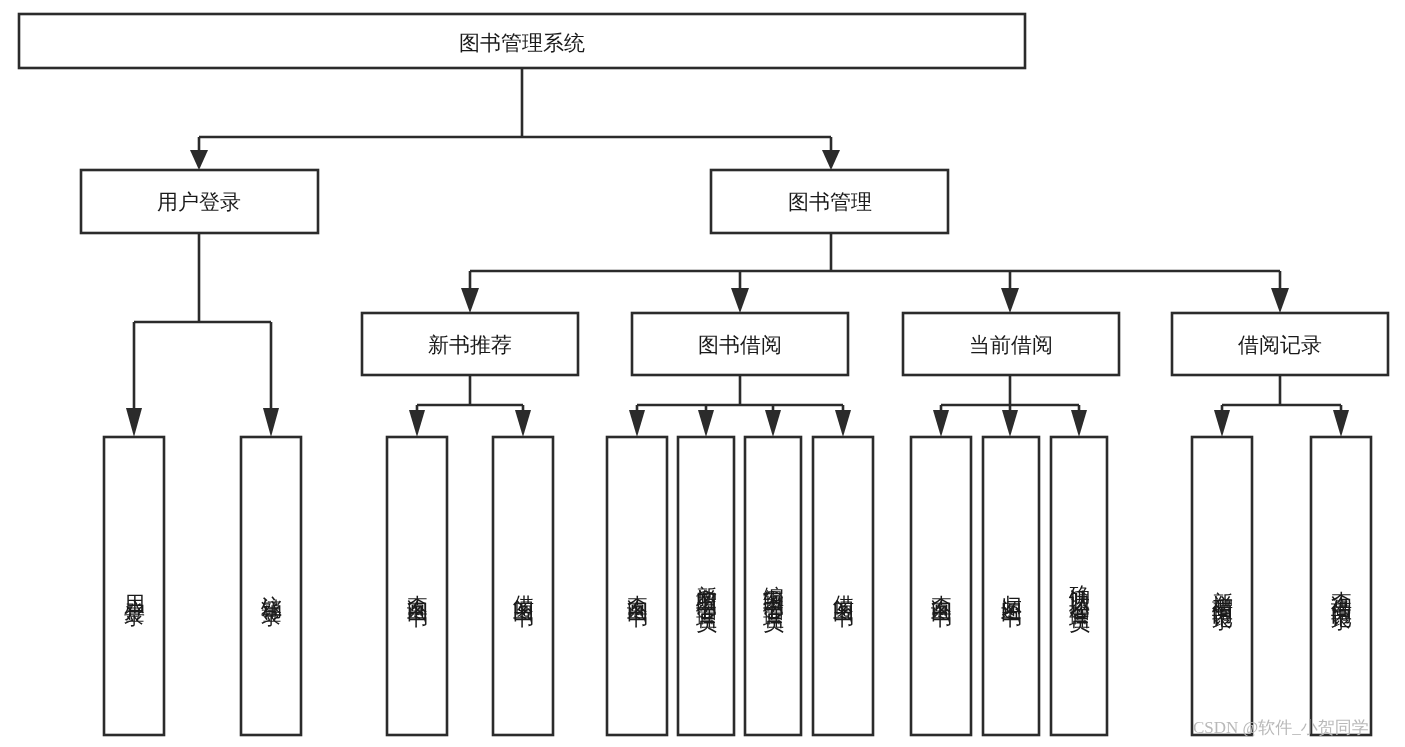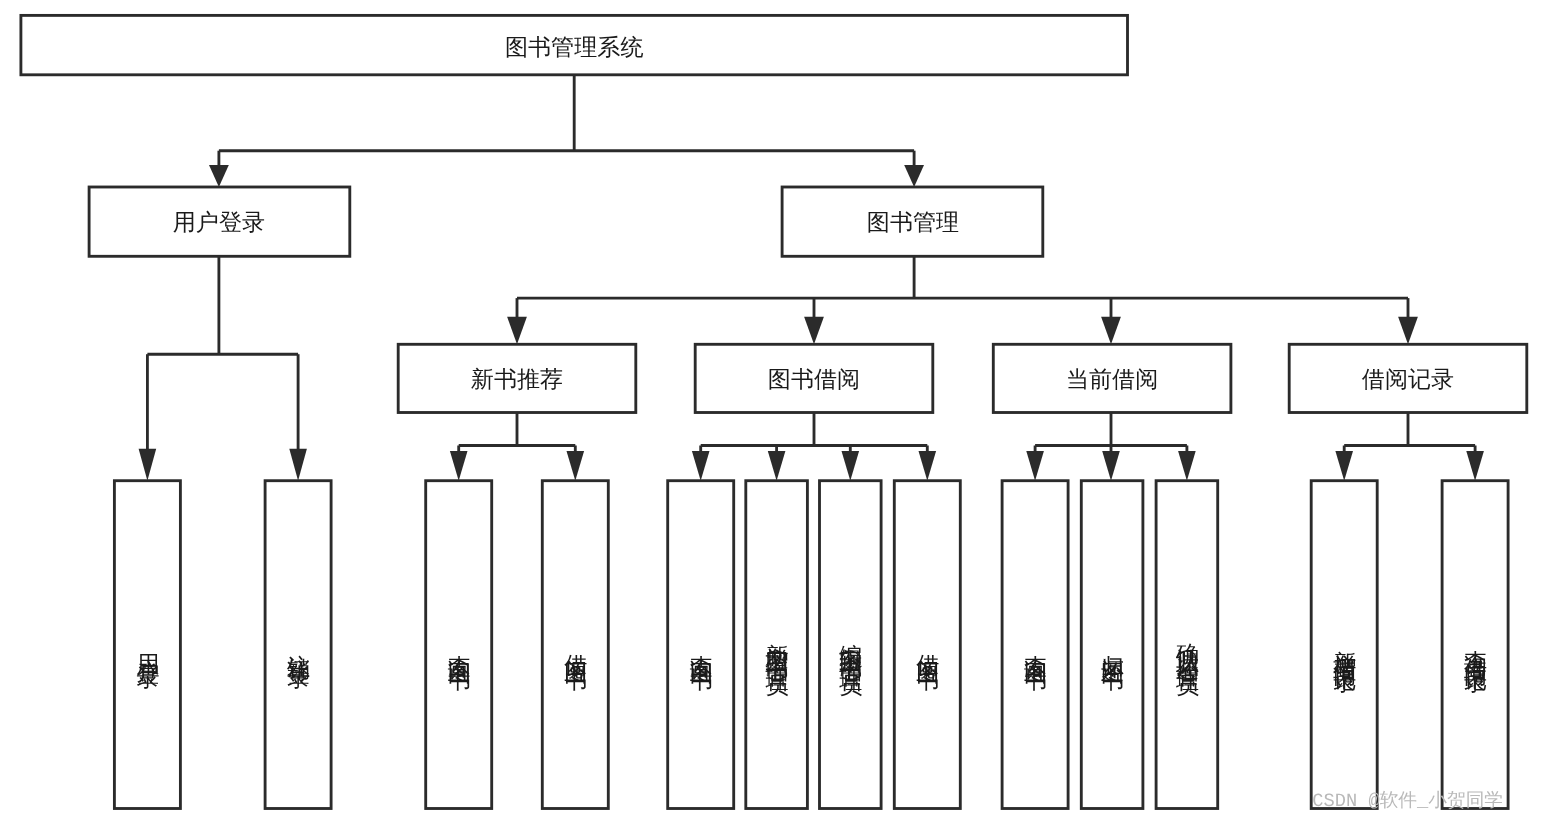--- a/index.html
+++ b/index.html
@@ -26,21 +26,21 @@
     font-family:"DejaVu Sans","Liberation Sans",sans-serif;
     font-size:21px;
     line-height:1.0;
     letter-spacing:4px;
     color:#1a1a1a;
     white-space:nowrap;
     text-align:center;
   }
   .watermark{
     position:absolute;
-    font-family:Liberation Mono, monospace;
+    font-family:Liberation Serif, serif;
     font-size:17px;
     color:#b9b9b9;
     white-space:nowrap;
     pointer-events:none;
   }
 </style>
 </head>
 <body>
 
 <svg id="canvas" viewBox="0 0 1405 747" xmlns="http://www.w3.org/2000/svg">

